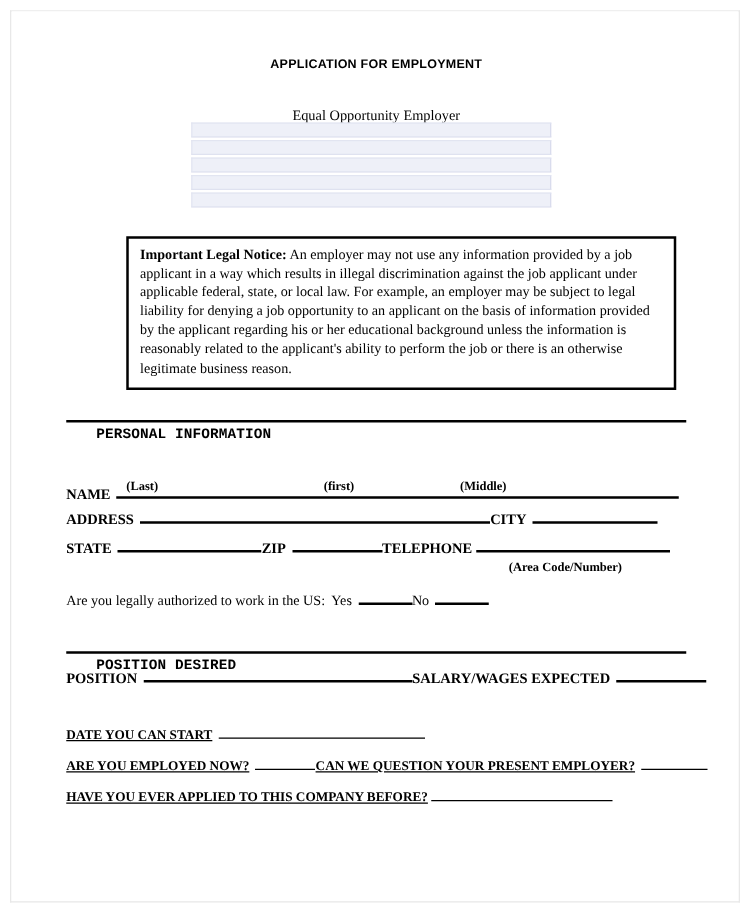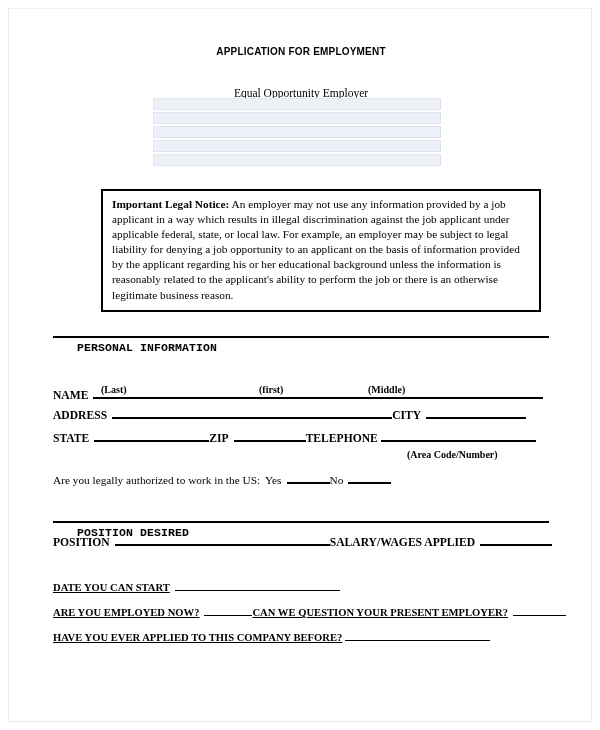--- a/index.html
+++ b/index.html
@@ -225,21 +225,21 @@
 
   <div class="section" style="top:512px;">
     <div class="section-rule"></div>
     <div class="section-title">POSITION DESIRED</div>
   </div>
 
   <div class="row" style="top:525px;">
     <span class="lbl">POSITION</span>
     <span class="gap-sm"></span>
     <span class="rule" style="width:215px;"></span>
-    <span class="lbl">SALARY/WAGES APPLIED</span>
+    <span class="lbl">SALARY/WAGES EXPECTED</span>
     <span class="gap-sm"></span>
     <span class="rule" style="width:72px;"></span>
   </div>
 
   <div class="row" style="top:571px;">
     <span class="lbl-sm">DATE YOU CAN START</span>
     <span class="gap-sm"></span>
     <span class="rule-thin" style="width:165px;"></span>
   </div>
 

